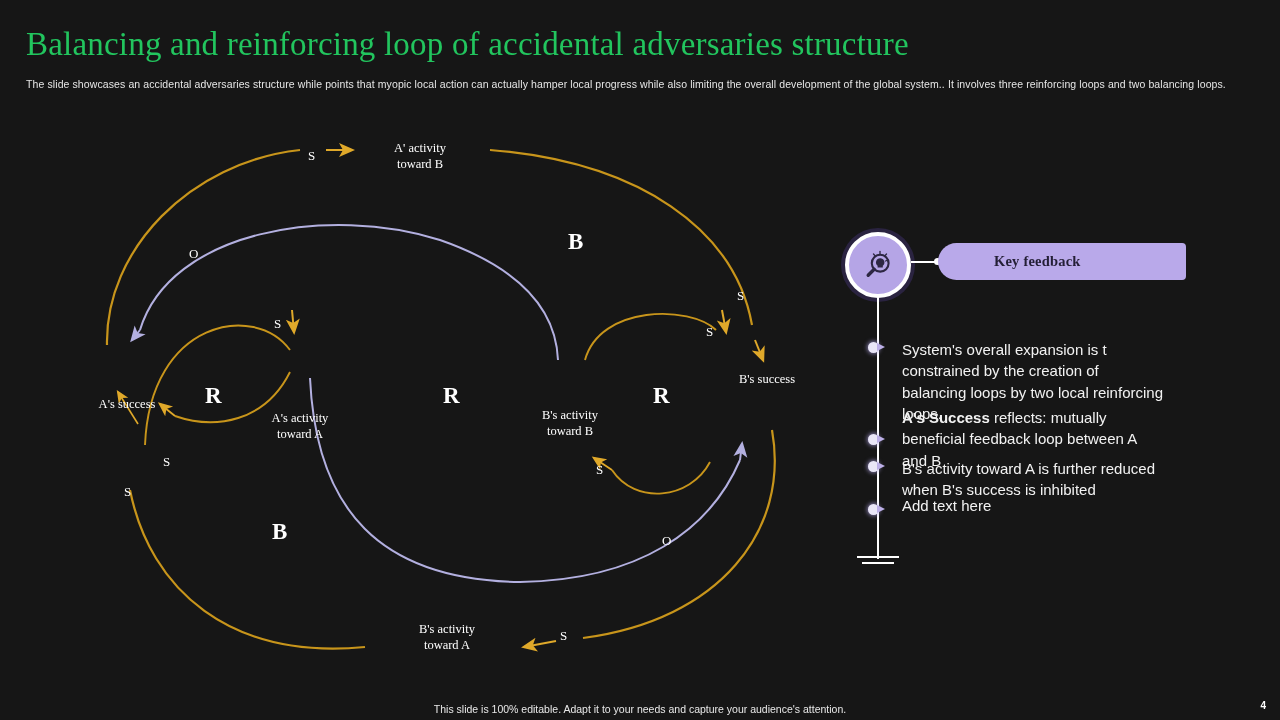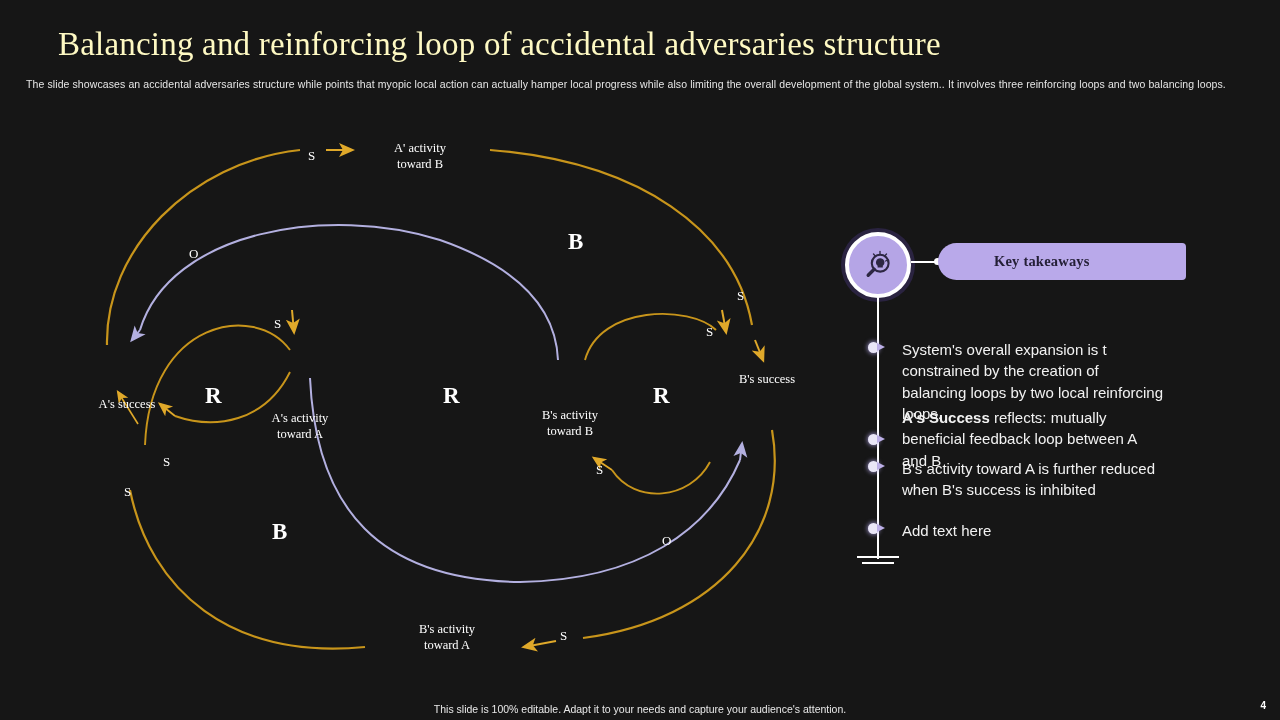--- a/index.html
+++ b/index.html
@@ -20,23 +20,22 @@
   
   #title {
     position: absolute;
     left: 26px;
     top: 26px;
     width: 1180px;
     font-family: "Liberation Serif", serif;
     font-size: 33px;
     font-weight: 400;
     letter-spacing: 0.2px;
-    color: #fef9c3;
+    color: #22c55e;
     white-space: nowrap;
-    margin-left: 32px;
   }
   #subtitle {
     position: absolute;
     left: 26px;
     top: 78px;
     width: 1220px;
     font-family: "Liberation Sans", sans-serif;
     font-size: 10.5px;
     font-weight: 400;
     color: #e6e6e6;
@@ -342,21 +341,21 @@
         <path d="M19.2 10.2 a4.2 4.2 0 0 1 2.6 7.5 l0 1.7 l-5.2 0 l0 -1.7 a4.2 4.2 0 0 1 2.6 -7.5 z" fill="#2d2743"></path>
         <line x1="17" y1="20.6" x2="21.4" y2="20.6" stroke="#b5a5e6" stroke-width="1" stroke-linecap="round"></line>
         <line x1="13.2" y1="21.3" x2="7.2" y2="27.3" stroke="#2d2743" stroke-width="3.4" stroke-linecap="round"></line>
       </svg>
     </div>
 
     <div id="connector-h"></div>
     <div id="connector-dot"></div>
 
     <div id="takeaways-banner">
-      <span id="takeaways-label">Key takeaways</span>
+      <span id="takeaways-label">Key feedback</span>
     </div>
 
     <div id="timeline-line"></div>
     <div id="timeline-base1"></div>
     <div id="timeline-base2"></div>
 
     <div class="bullet-row" style="top:114px;">
       <span class="bullet-icon">
         <span class="b-circ"></span>
           <span class="b-tri"></span>
@@ -373,21 +372,21 @@
     </div>
 
     <div class="bullet-row" style="top:233px;">
       <span class="bullet-icon">
         <span class="b-circ"></span>
           <span class="b-tri"></span>
       </span>
       <span class="bullet-text">B's activity toward A is further  reduced when B's success is inhibited</span>
     </div>
 
-    <div class="bullet-row" style="top:295px;">
+    <div class="bullet-row" style="top:270px;align-items:flex-end;">
       <span class="bullet-icon">
         <span class="b-circ"></span>
           <span class="b-tri"></span>
       </span>
       <span class="bullet-text">Add text here</span>
     </div>
   </div>
 
   <div id="footer">This slide is 100% editable.  Adapt it to your needs and capture your audience's attention.</div>
   <div id="page-num">4</div>

